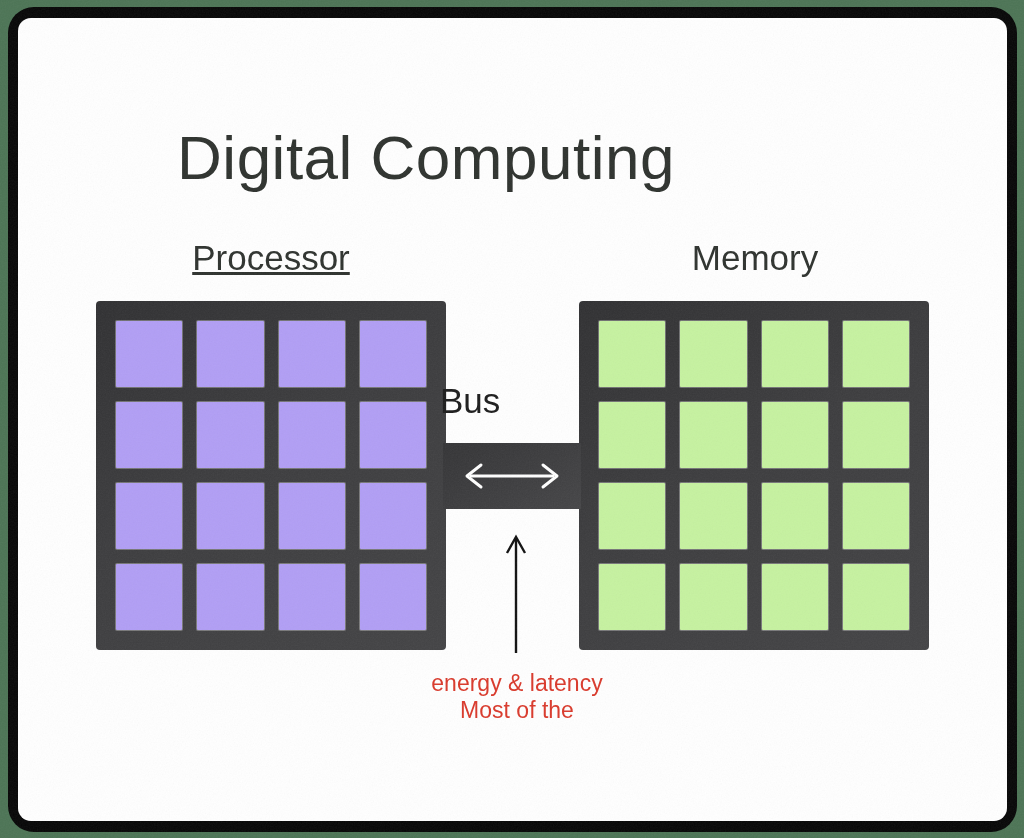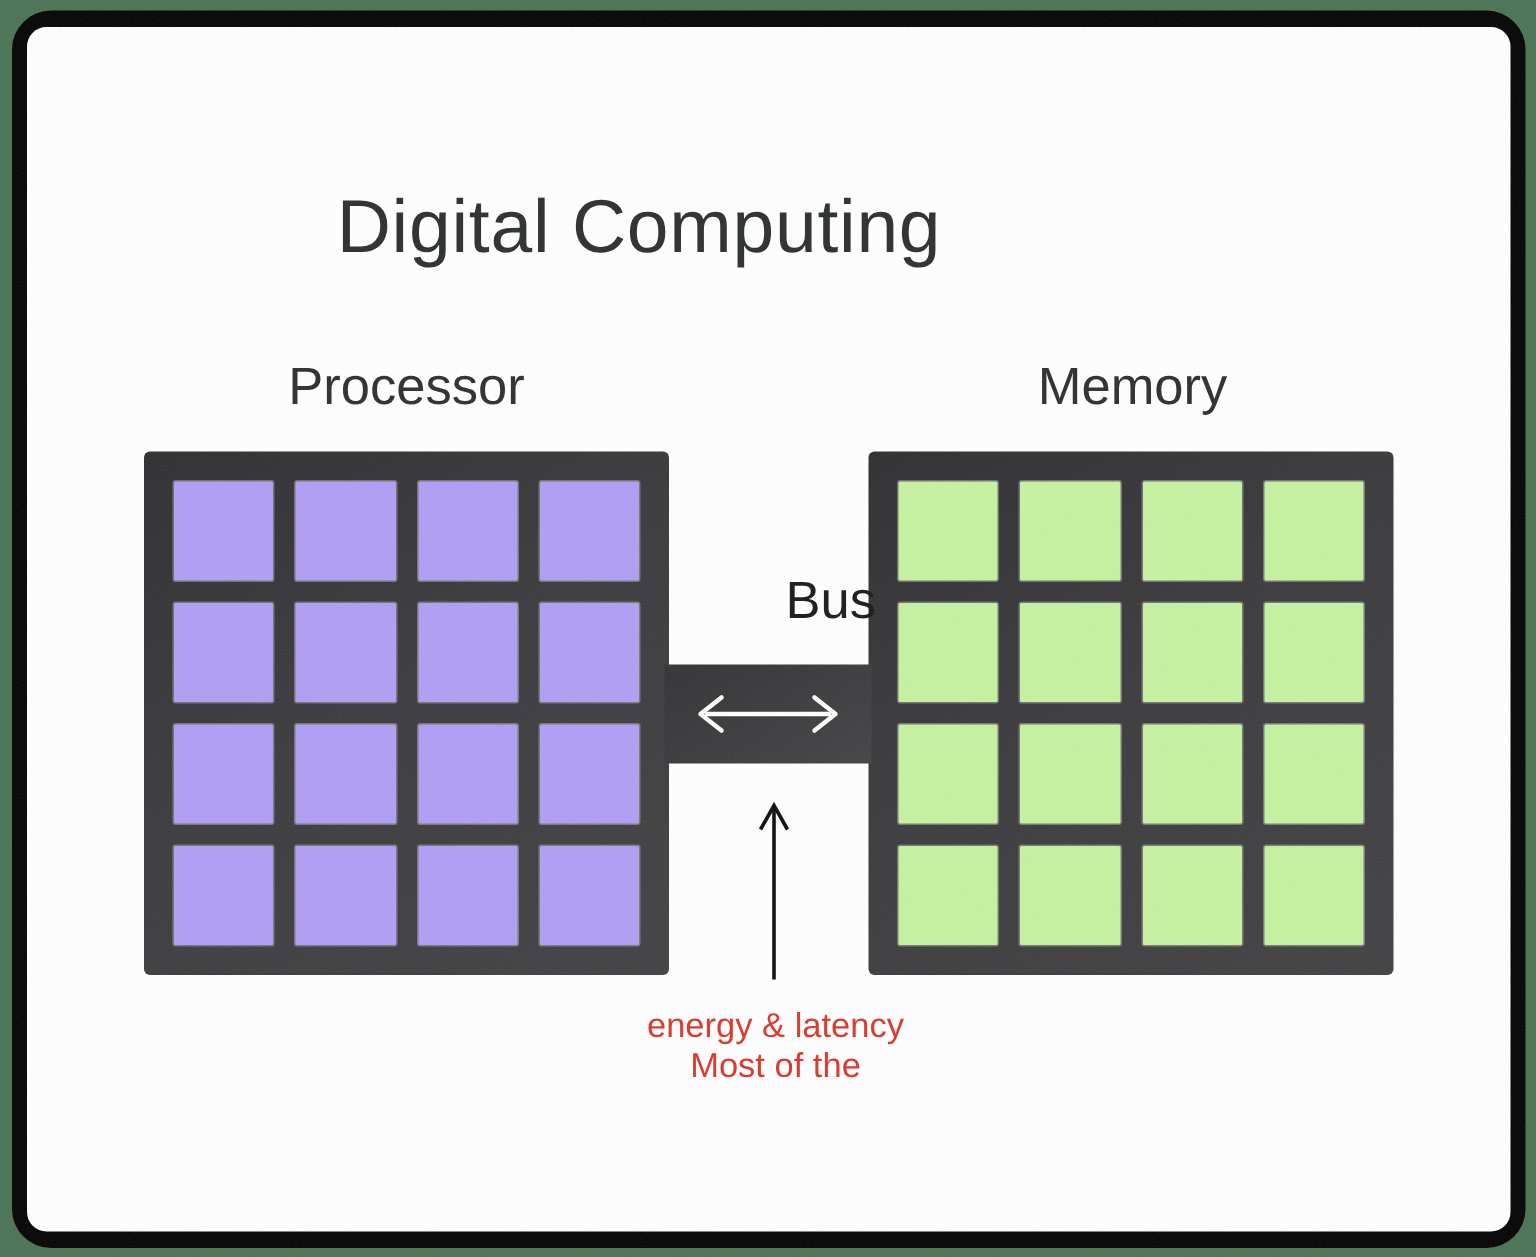--- a/index.html
+++ b/index.html
@@ -23,47 +23,47 @@
   .frame{
     position:absolute;left:8px;top:7px;width:1009px;height:825px;
     background:var(--frame);border-radius:26px;
   }
   .canvas{
     position:absolute;left:10px;top:11px;right:10px;bottom:11px;
     background:var(--canvas);border-radius:13px;
   }
   .title{
     position:absolute;left:0;top:122px;width:852px;
-    text-align:center;font-size:50px;color:var(--title-text);
+    text-align:center;font-size:62px;color:var(--title-text);
     letter-spacing:0.5px;
   }
   .chip-label{
     position:absolute;top:238px;width:350px;text-align:center;
     font-size:35px;color:var(--label-text);
   }
-  .chip-label.proc{left:96px;}
+  .chip-label.proc{left:96px;text-decoration:underline;}
   .chip-label.mem{left:580px;}
   .chip{
     position:absolute;top:301px;width:350px;height:349px;
     background:linear-gradient(150deg,#303032 0%,#3c3c3e 45%,#434345 100%);
     border-radius:4px;
     display:grid;
     grid-template-columns:repeat(4,1fr);
     grid-template-rows:repeat(4,1fr);
     gap:15px;padding:20px;
   }
   .chip.proc{left:96px;}
   .chip.mem{left:579px;}
   .chip .cell{
     border-radius:1px;
     box-shadow:0 0 0 1px rgba(230,230,230,0.35);
   }
   .bus-label{
     position:absolute;left:440px;top:381px;width:144px;
-    text-align:right;font-size:35px;color:var(--bus-text);
+    text-align:left;font-size:35px;color:var(--bus-text);
   }
   .bus-bar{
     position:absolute;left:443px;top:443px;width:138px;height:66px;
     background:linear-gradient(150deg,#343436 0%,#3e3e40 60%,#454547 100%);
     display:flex;align-items:center;justify-content:center;
   }
   .up-arrow{
     position:absolute;left:502px;top:533px;
   }
   .annotation{

